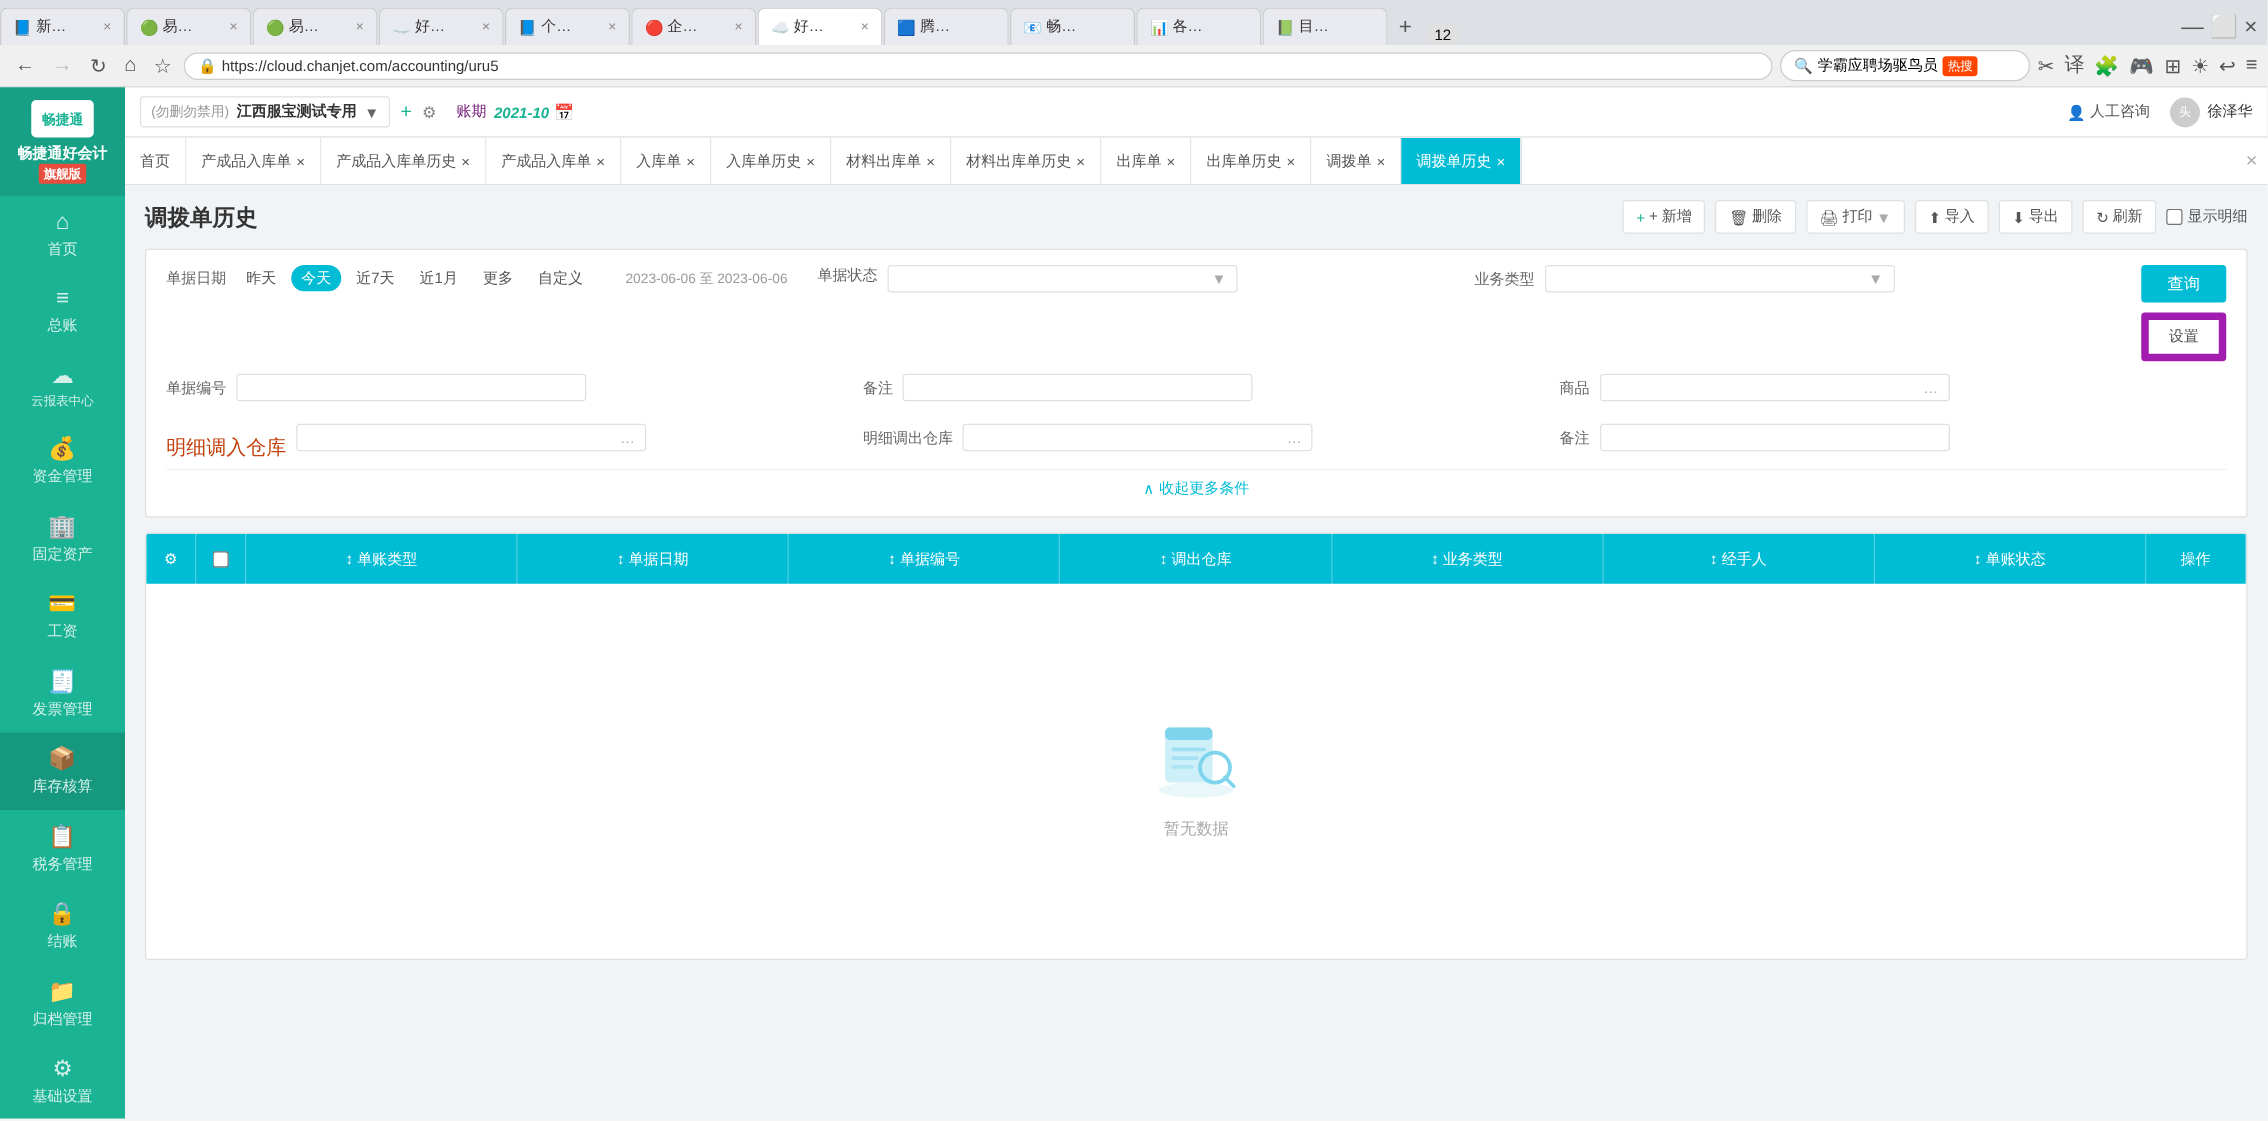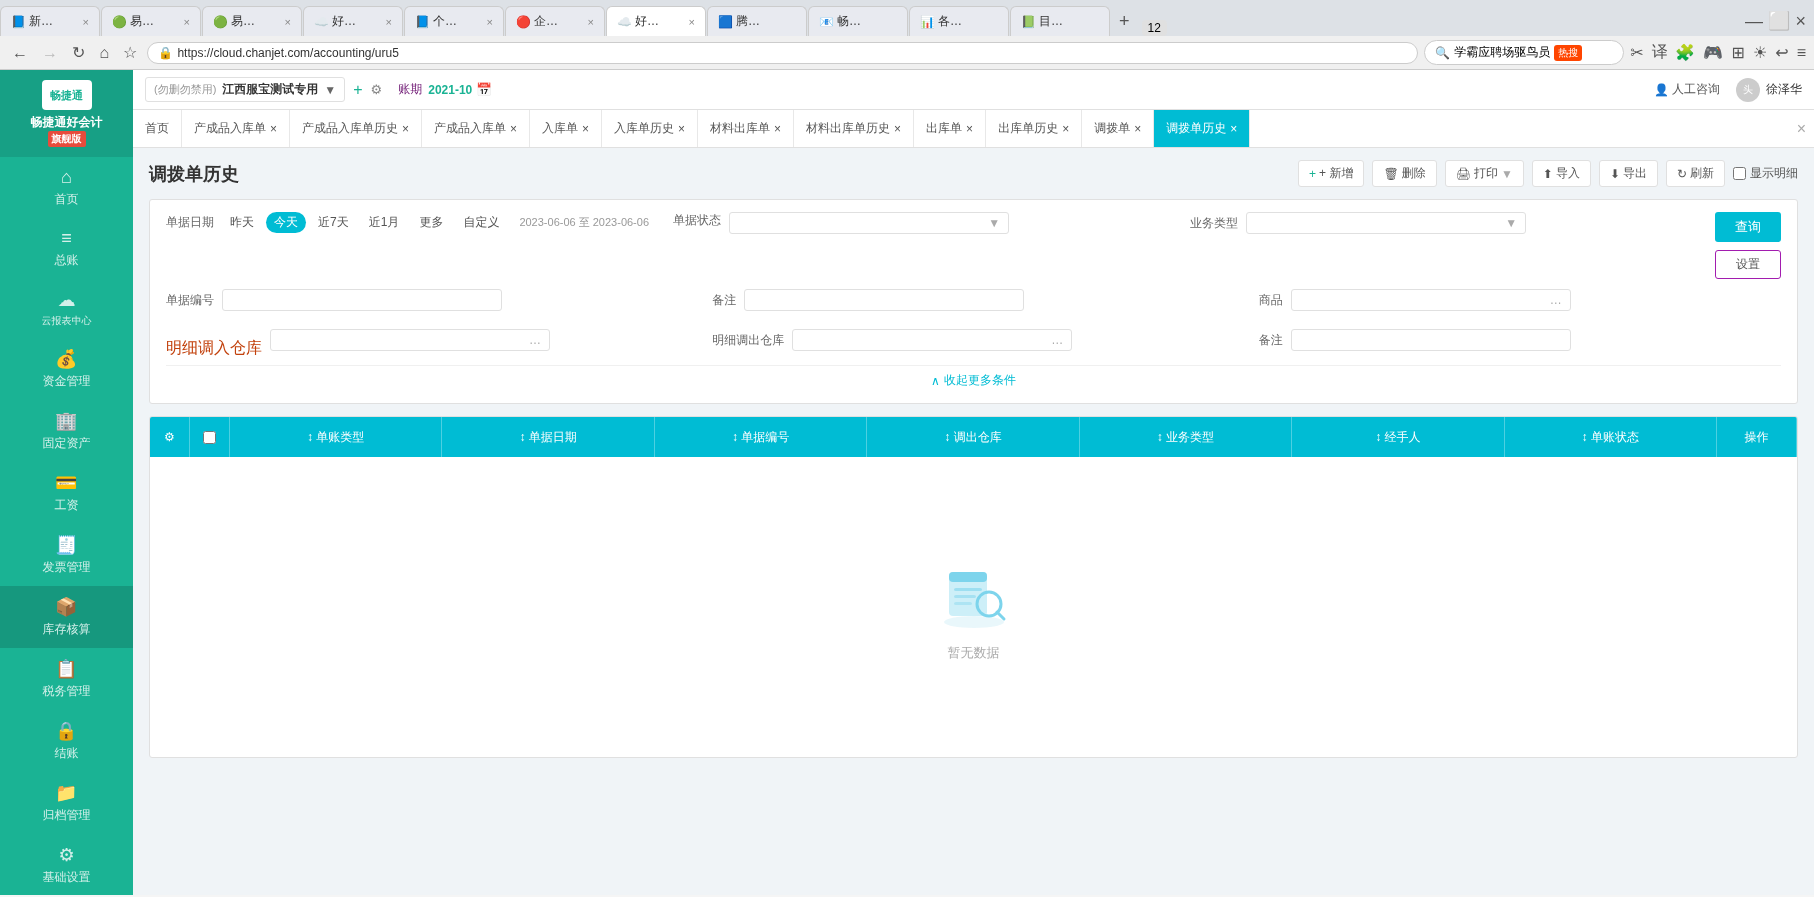--- a/index.html
+++ b/index.html
@@ -22,21 +22,21 @@
     .address-url { color: #333; flex: 1; }
     .search-box { display: flex; align-items: center; background: #fff; border: 1px solid #ccc; border-radius: 20px; padding: 3px 10px; font-size: 12px; min-width: 200px; }
     .hot-tag { background: #ff4500; color: #fff; font-size: 10px; padding: 1px 4px; border-radius: 3px; margin-left: 4px; }
     .toolbar-icons { display: flex; align-items: center; gap: 8px; }
     .toolbar-icon { font-size: 16px; color: #555; cursor: pointer; }
 
     
     .app-container { display: flex; height: calc(100vh - 72px); }
 
     
-    .sidebar { width: 133px; background: #1ab394; display: flex; flex-direction: column; align-items: center; padding-top: 0; }
+    .sidebar { width: 100px; background: #1ab394; display: flex; flex-direction: column; align-items: center; padding-top: 0; }
     .sidebar-logo { background: #17a085; width: 100%; padding: 10px 0; text-align: center; color: #fff; font-size: 13px; font-weight: bold; display: flex; flex-direction: column; align-items: center; }
     .sidebar-logo-icon { width: 50px; height: 30px; background: #fff; border-radius: 4px; display: flex; align-items: center; justify-content: center; margin-bottom: 4px; }
     .sidebar-logo-sub { font-size: 10px; background: #e74c3c; color: #fff; padding: 1px 4px; border-radius: 2px; }
     .sidebar-item { width: 100%; display: flex; flex-direction: column; align-items: center; padding: 10px 0; cursor: pointer; color: #d4f0ea; font-size: 12px; }
     .sidebar-item .si-icon { font-size: 18px; margin-bottom: 3px; }
 
     
     .main-content { flex: 1; display: flex; flex-direction: column; background: #f5f5f5; overflow: hidden; }
 
     
@@ -58,28 +58,28 @@
     .page-header { display: flex; align-items: center; justify-content: space-between; margin-bottom: 12px; }
     .page-title { font-size: 18px; font-weight: bold; color: #333; }
     .page-actions { display: flex; align-items: center; gap: 8px; }
     .action-btn { display: flex; align-items: center; gap: 3px; padding: 4px 10px; border: 1px solid #e0e0e0; background: #fff; border-radius: 3px; cursor: pointer; font-size: 12px; color: #555; }
 
     
     .filter-area { background: #fff; border: 1px solid #e0e0e0; border-radius: 3px; padding: 12px 16px; margin-bottom: 12px; }
     .filter-date-options { display: flex; align-items: center; gap: 4px; }
     .date-option { padding: 2px 8px; border-radius: 3px; cursor: pointer; font-size: 12px; color: #555; }
     .date-option.active { background: #00bcd4; color: #fff; border-radius: 12px; }
-    .date-range { font-size: 11px; color: #999; margin-left: 4px; }
+    .date-range { font-size: 11px; color: #999; margin-left: 18px; }
     .filter-select { display: flex; align-items: center; border: 1px solid #e0e0e0; border-radius: 3px; padding: 3px 8px; min-width: 200px; background: #fff; cursor: pointer; font-size: 12px; color: #999; }
     .filter-select .chevron { margin-left: auto; color: #aaa; }
     .filter-input { border: 1px solid #e0e0e0; border-radius: 3px; padding: 3px 8px; width: 200px; font-size: 12px; outline: none; }
     .collapse-btn { display: flex; align-items: center; justify-content: center; gap: 4px; color: #00bcd4; font-size: 12px; cursor: pointer; padding: 6px 0 2px; border-top: 1px solid #f0f0f0; margin-top: 4px; }
 
     .query-btn { background: #00bcd4; color: #fff; border: none; padding: 6px 20px; border-radius: 3px; cursor: pointer; font-size: 13px; }
-    .settings-btn { background: #fff; color: #555; border: 1px solid #a21caf; padding: 5px 16px; border-radius: 3px; cursor: pointer; font-size: 12px; display: block; margin-top: 4px; }
+    .settings-btn { background: #fff; color: #555; border: 6px solid #a21caf; padding: 5px 16px; border-radius: 3px; cursor: pointer; font-size: 12px; display: block; margin-top: 4px; }
 
     
     .data-table { background: #fff; border: 1px solid #e0e0e0; border-radius: 3px; overflow: hidden; }
     .table-header { display: flex; align-items: center; background: #00bcd4; color: #fff; height: 40px; }
     .th-cell { display: flex; align-items: center; justify-content: center; padding: 0 8px; font-size: 12px; height: 100%; border-right: 1px solid rgba(255,255,255,0.3); flex: 1; cursor: pointer; }
     .th-cell.fixed-small { flex: 0 0 40px; }
     .th-cell.actions { flex: 0 0 80px; }
     .settings-icon-cell { flex: 0 0 40px; display: flex; align-items: center; justify-content: center; cursor: pointer; }
     .checkbox-cell { flex: 0 0 40px; display: flex; align-items: center; justify-content: center; }
     .table-body { min-height: 300px; display: flex; align-items: center; justify-content: center; }
@@ -245,21 +245,21 @@
 
     <div class="top-bar">
       <div class="company-selector">
         <span style="color:#999; font-size:11px;">(勿删勿禁用)</span>
         <span class="company-name">江西服宝测试专用</span>
         <span>▼</span>
       </div>
       <span style="margin-left:8px; color:#1ab394; cursor:pointer; font-size:16px;">+</span>
       <span style="margin-left:8px; color:#888; cursor:pointer;">⚙</span>
       <span style="margin-left:16px; color:#701a75; font-size:12px;">账期</span>
-      <span style="margin-left:6px; color:#1ab394; font-weight:bold; font-size:12px;">2021-10</span>
+      <span style="margin-left:6px; color:#1ab394; font-weight:bold; font-size:12px;font-style:italic;">2021-10</span>
       <span style="margin-left:4px; color:#1ab394; cursor:pointer;">📅</span>
       <div style="margin-left:auto; display:flex; align-items:center; gap:16px;">
         <span style="color:#555; font-size:12px; cursor:pointer; display:flex; align-items:center; gap:3px;">
           <span>👤</span>
           <span>人工咨询</span>
         </span>
         <div style="display:flex; align-items:center; gap:6px; cursor:pointer;">
           <div class="user-avatar">头</div>
           <span style="font-size:12px; color:#333;">徐泽华</span>
         </div>

